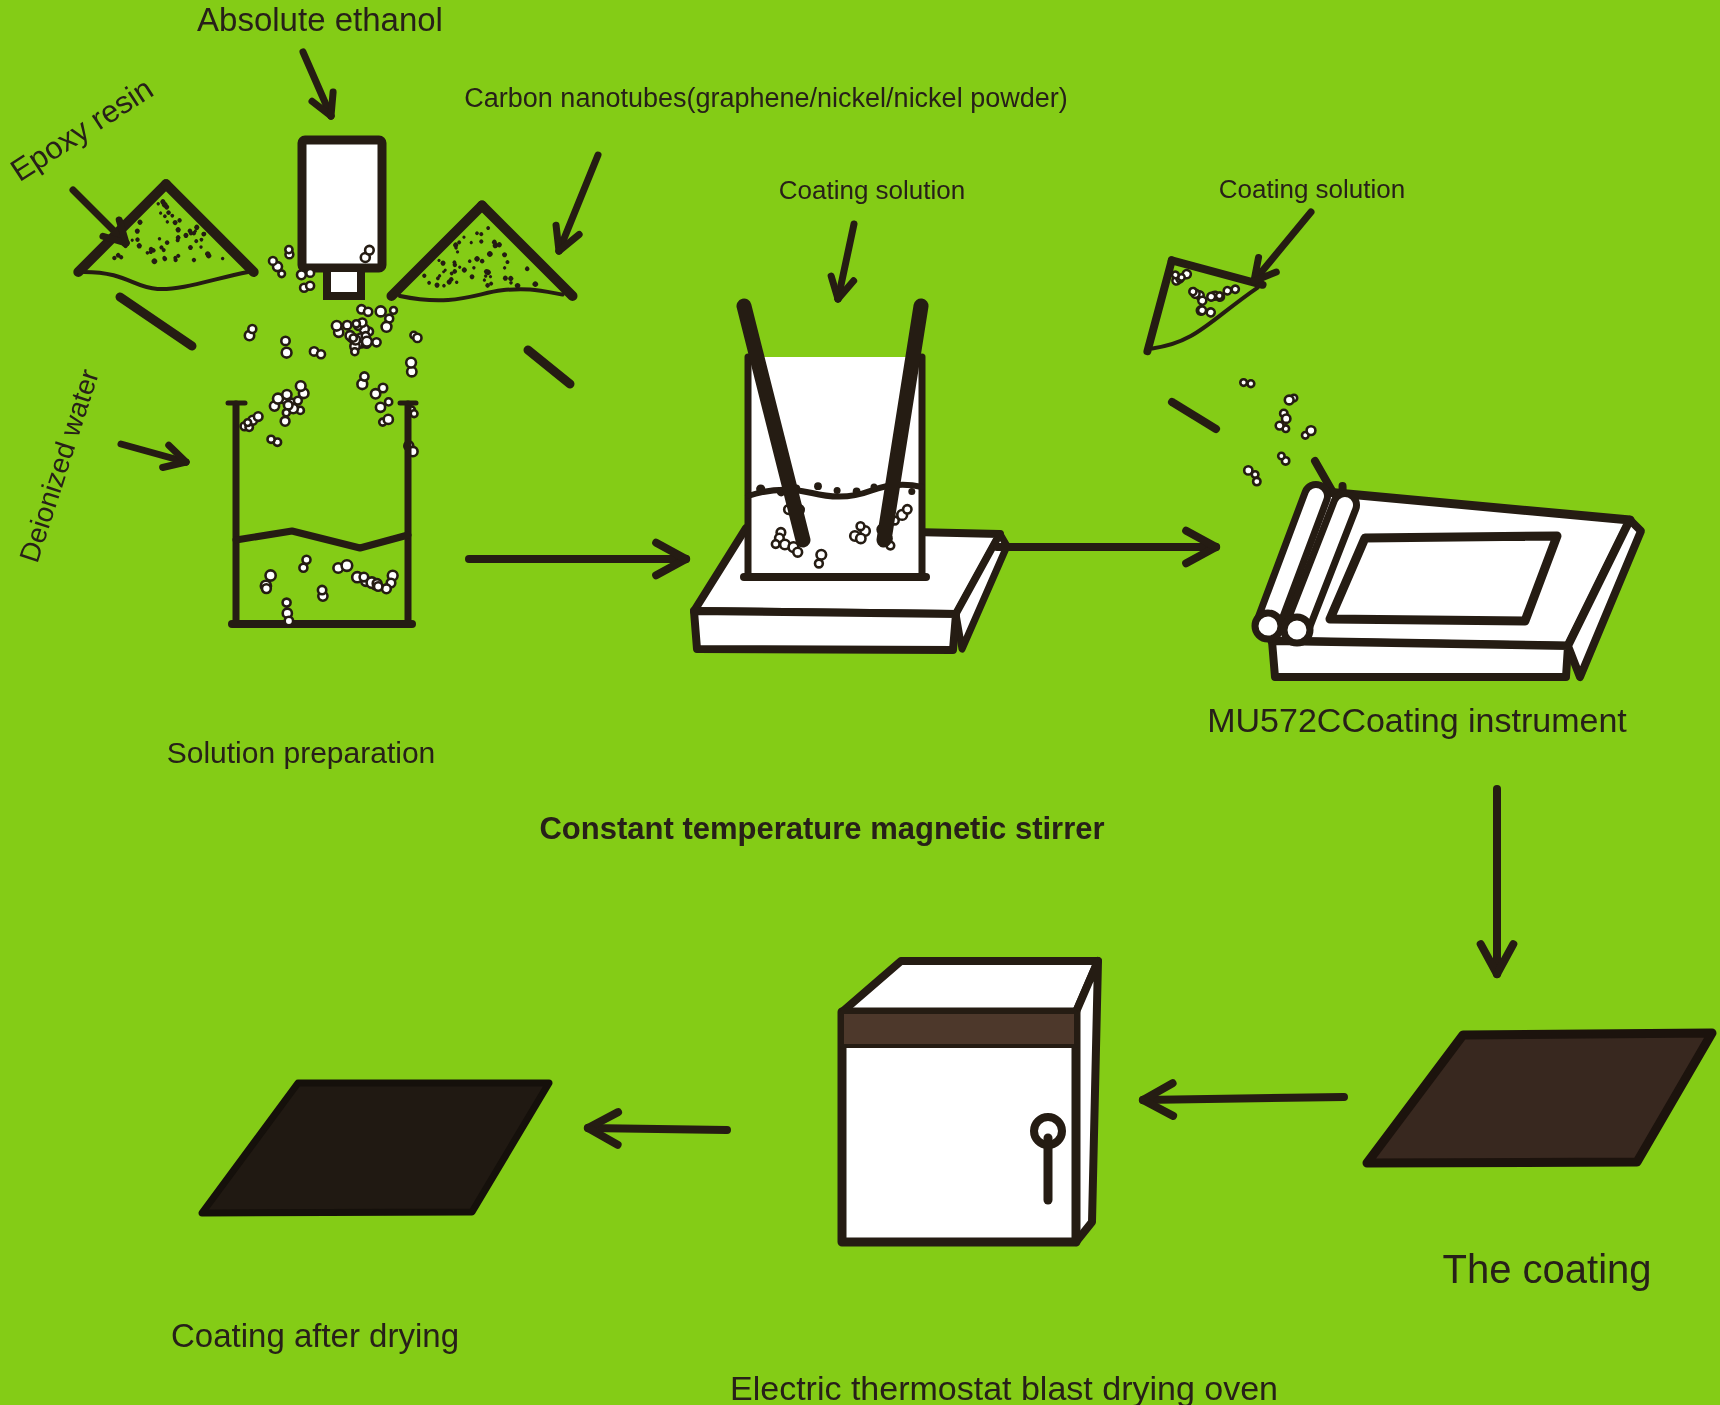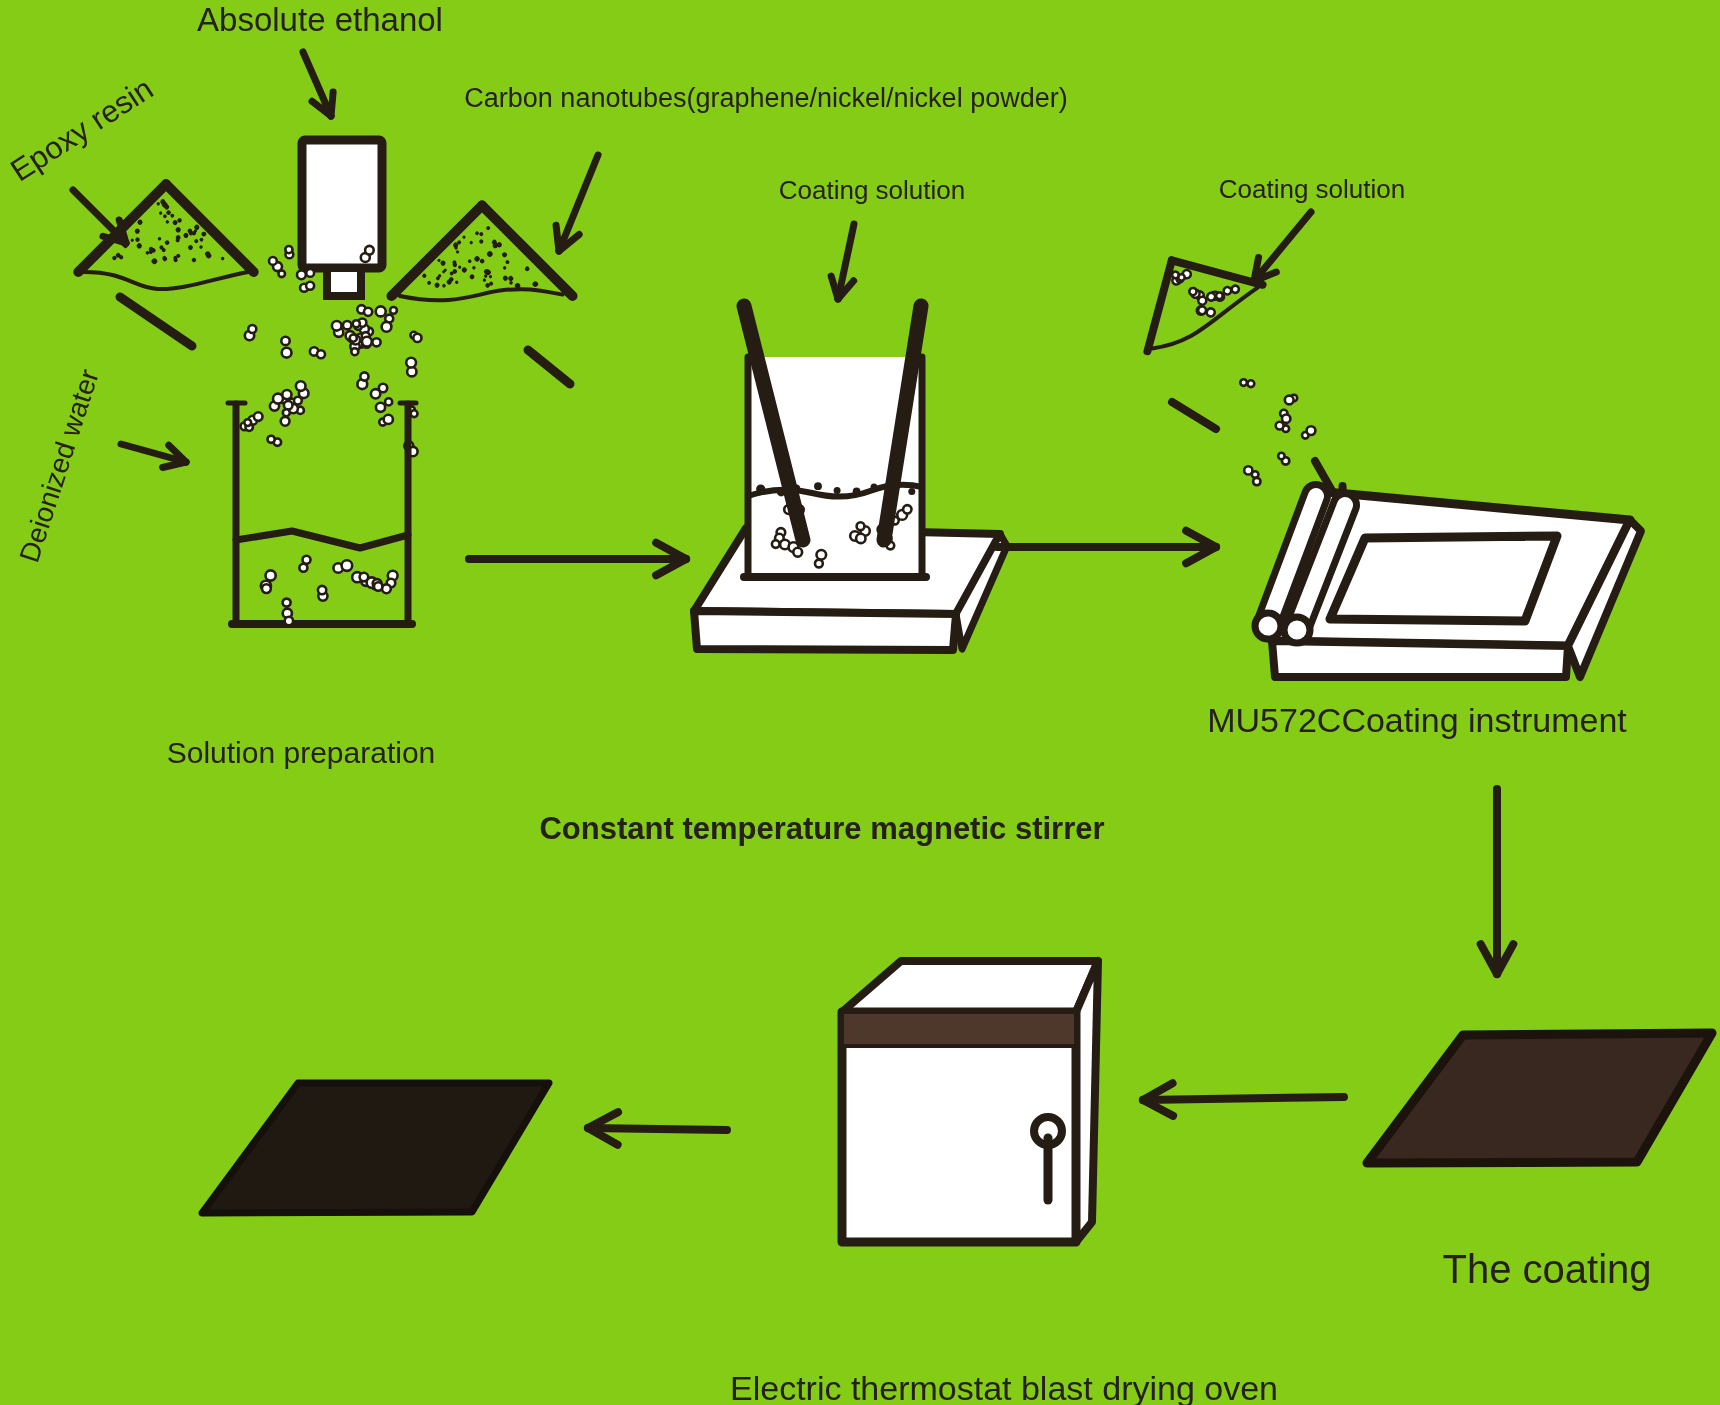--- a/index.html
+++ b/index.html
@@ -446,13 +446,14 @@
   <div class="lbl" style="left:872px;top:190px;font-size:26px;transform:translate(-50%,-50%);">Coating solution</div>
 
   <div class="lbl" style="left:1312px;top:189px;font-size:26px;transform:translate(-50%,-50%);">Coating solution</div>
 
   <div class="lbl" style="left:1417px;top:721px;font-size:34px;transform:translate(-50%,-50%);">MU572CCoating instrument</div>
 
   <div class="lbl" style="left:1547px;top:1261px;font-size:40px;transform:translate(-50%,-50%);margin-top:8px;">The coating</div>
 
   <div class="lbl" style="left:1004px;top:1389px;font-size:34px;transform:translate(-50%,-50%);">Electric thermostat blast drying oven</div>
 
+  <div class="lbl" style="left:315px;top:1336px;font-size:33px;transform:translate(-50%,-50%);">Coating after drying</div>
 </div>
 
 </body></html>

